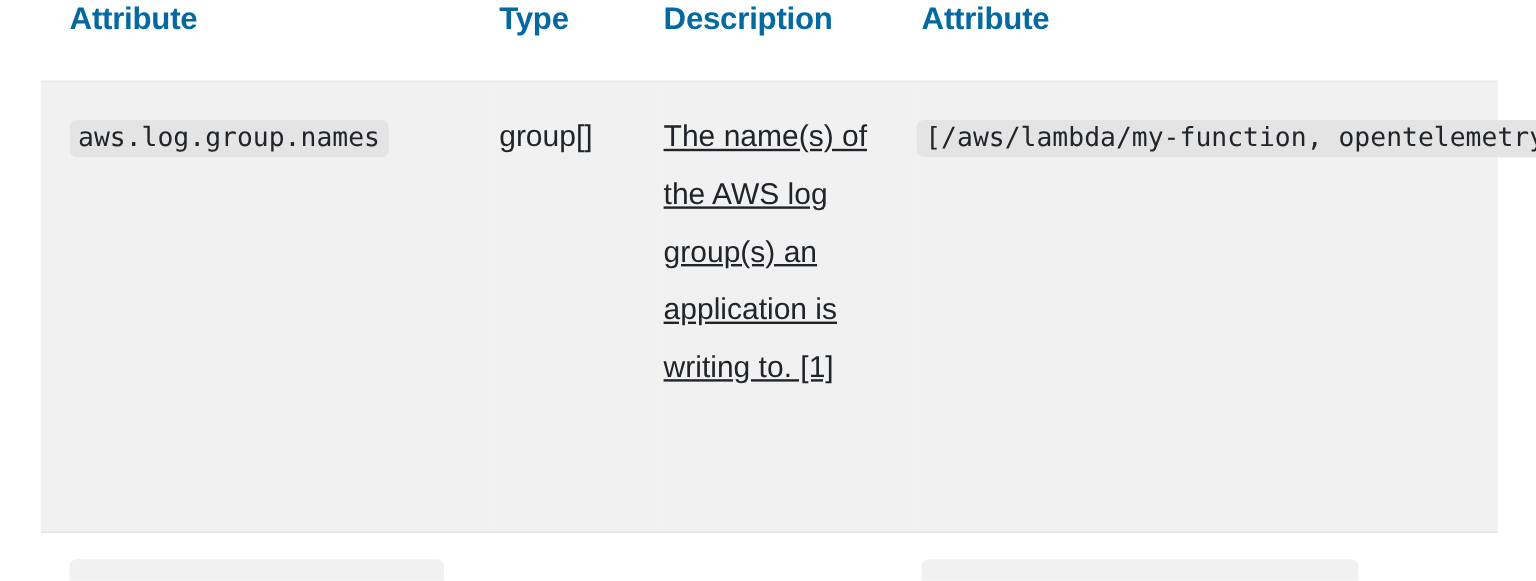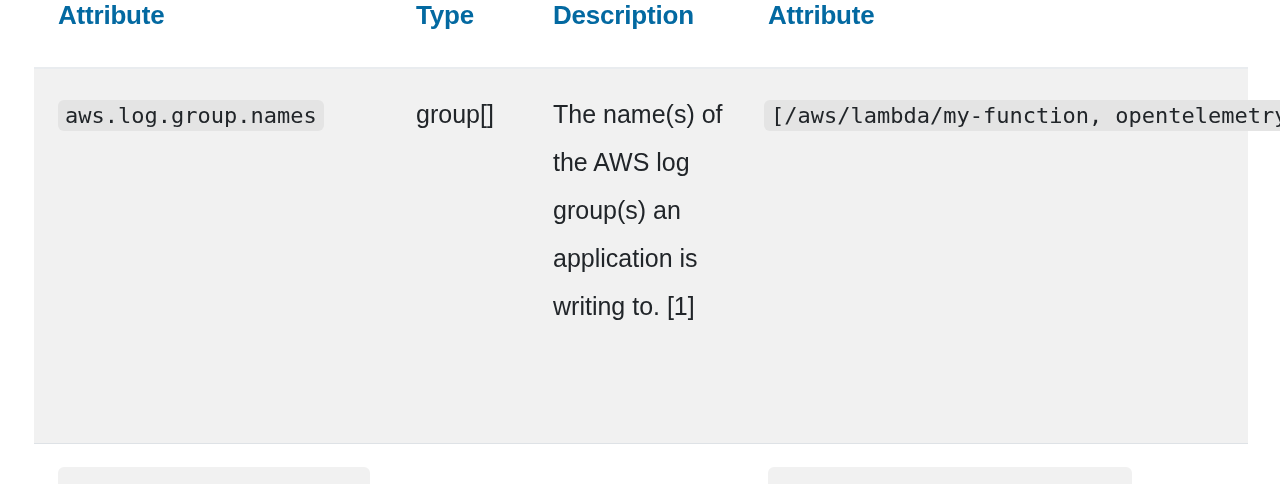--- a/index.html
+++ b/index.html
@@ -50,21 +50,21 @@
   tbody td {
     vertical-align: top;
     padding: 21px 0 0 0;
     border-bottom: 1px solid #dee2e6;
     font-size: 25px;
     line-height: 48px;
     color: #212529;
   }
   td.cell-attribute { padding-left: 24px; }
   td.cell-type      { padding-left: 3px; }
-  td.cell-desc      { padding-left: 2px; padding-right: 12px; }
+  td.cell-desc      { padding-left: 2px; padding-right: 12px; text-decoration: underline; }
   td.cell-examples  { padding-left: 0px; }
 
   tbody tr.row-first td { height: 353px; }
 
   .code-chip {
     font-family: "DejaVu Sans Mono", monospace;
     font-size: 22px;
     line-height: 38px;
     background: #e4e4e4;
     border-radius: 6px;

